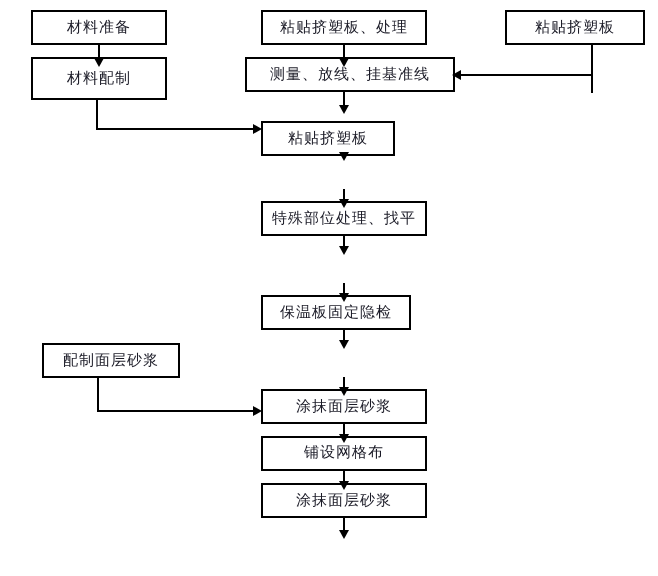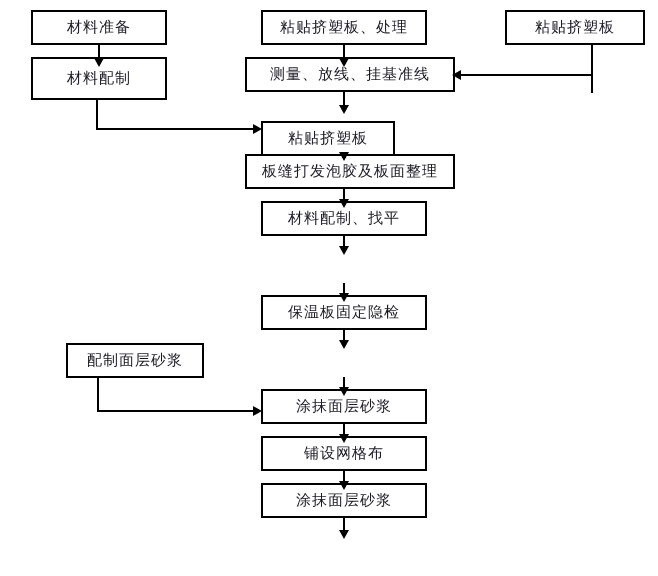--- a/index.html
+++ b/index.html
@@ -129,30 +129,29 @@
   <div class="node" style="left:31px; top:57px; width:136px; height:43px;">材料配制</div>
 
   <div class="node" style="left:261px; top:10px; width:166px; height:35px;">粘贴挤塑板、处理</div>
 
   <div class="node" style="left:505px; top:10px; width:140px; height:35px;">粘贴挤塑板</div>
 
   <div class="node" style="left:245px; top:57px; width:210px; height:35px;">测量、放线、挂基准线</div>
 
   <div class="node" style="left:261px; top:107px; width:134px; height:35px;margin-top:14px;">粘贴挤塑板</div>
 
-  <div class="node" style="left:245px; top:154px; width:210px; height:35px;">板缝打发泡胶及板面整理</div>
 
-  <div class="node" style="left:261px; top:201px; width:166px; height:35px;">材料配制、找平</div>
+  <div class="node" style="left:261px; top:201px; width:166px; height:35px;">特殊部位处理、找平</div>
 
 
-  <div class="node" style="left:261px; top:295px; width:166px; height:35px;">保温板固定隐检</div>
+  <div class="node" style="left:261px; top:295px; width:150px; height:35px;">保温板固定隐检</div>
 
 
-  <div class="node" style="left:42px; top:343px; width:138px; height:35px;margin-left:24px;">配制面层砂浆</div>
+  <div class="node" style="left:42px; top:343px; width:138px; height:35px;">配制面层砂浆</div>
 
   <div class="node" style="left:261px; top:389px; width:166px; height:35px;">涂抹面层砂浆</div>
 
-  <div class="node" style="left:261px; top:436px; width:166px; height:35px;">铺设网格布</div>
+  <div class="node" style="left:261px; top:436px; width:166px; height:35px;font-family:Liberation Mono, monospace;">铺设网格布</div>
 
   <div class="node" style="left:261px; top:483px; width:166px; height:35px;">涂抹面层砂浆</div>
 
 
 </div>
 
 </body></html>

